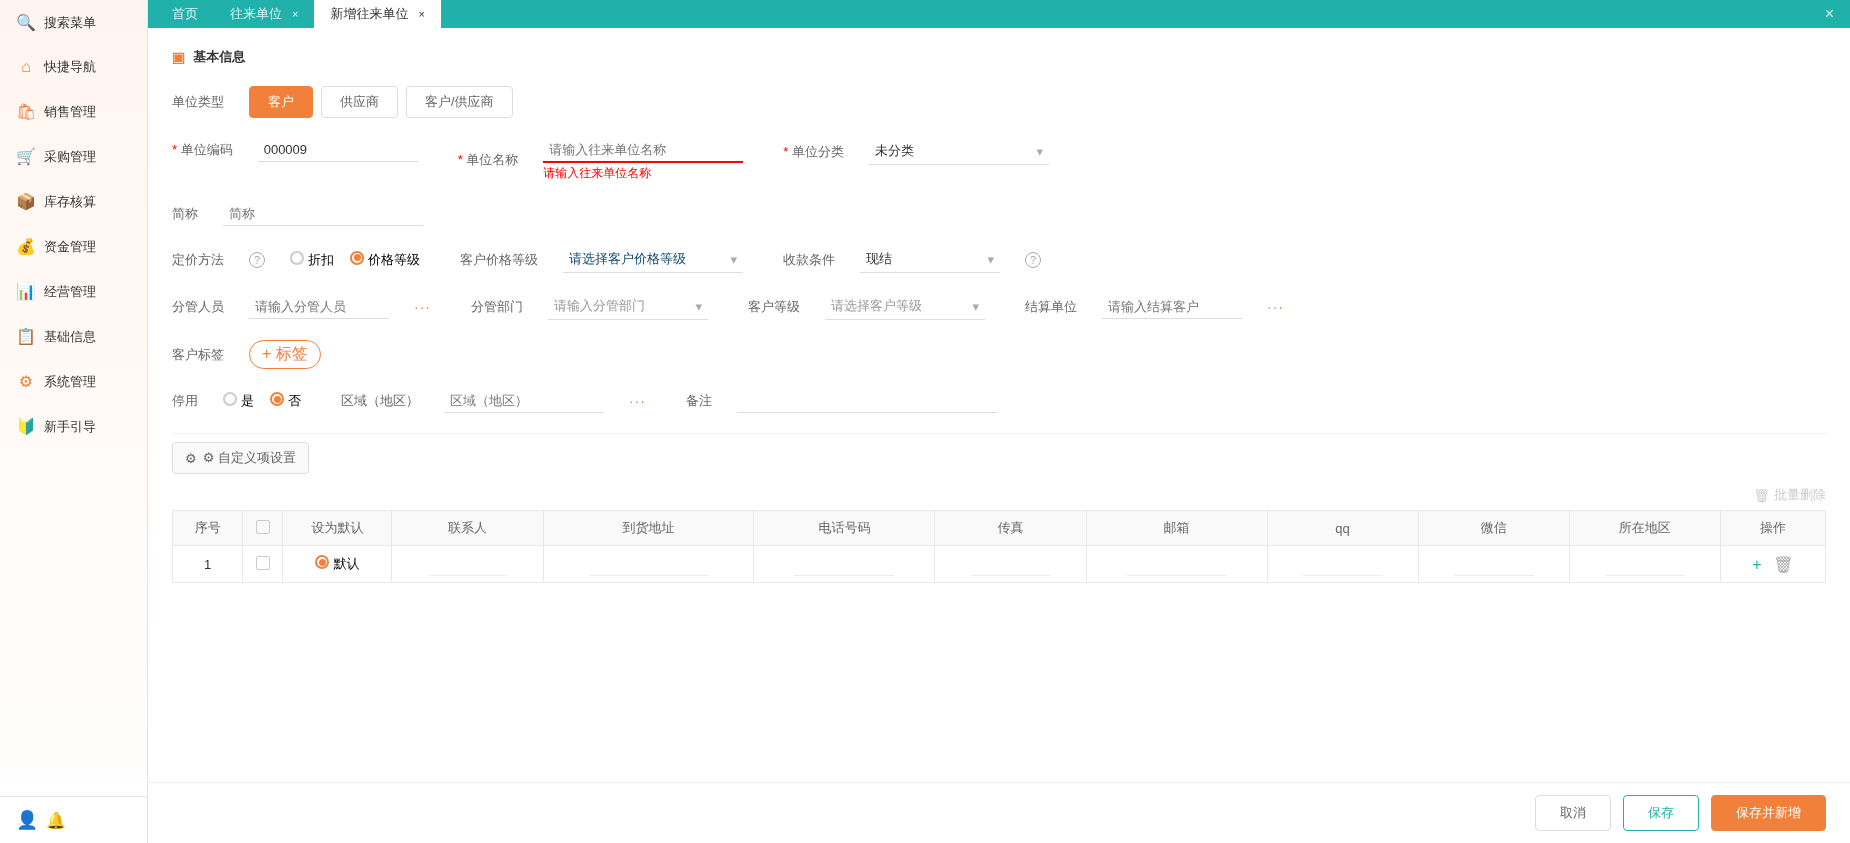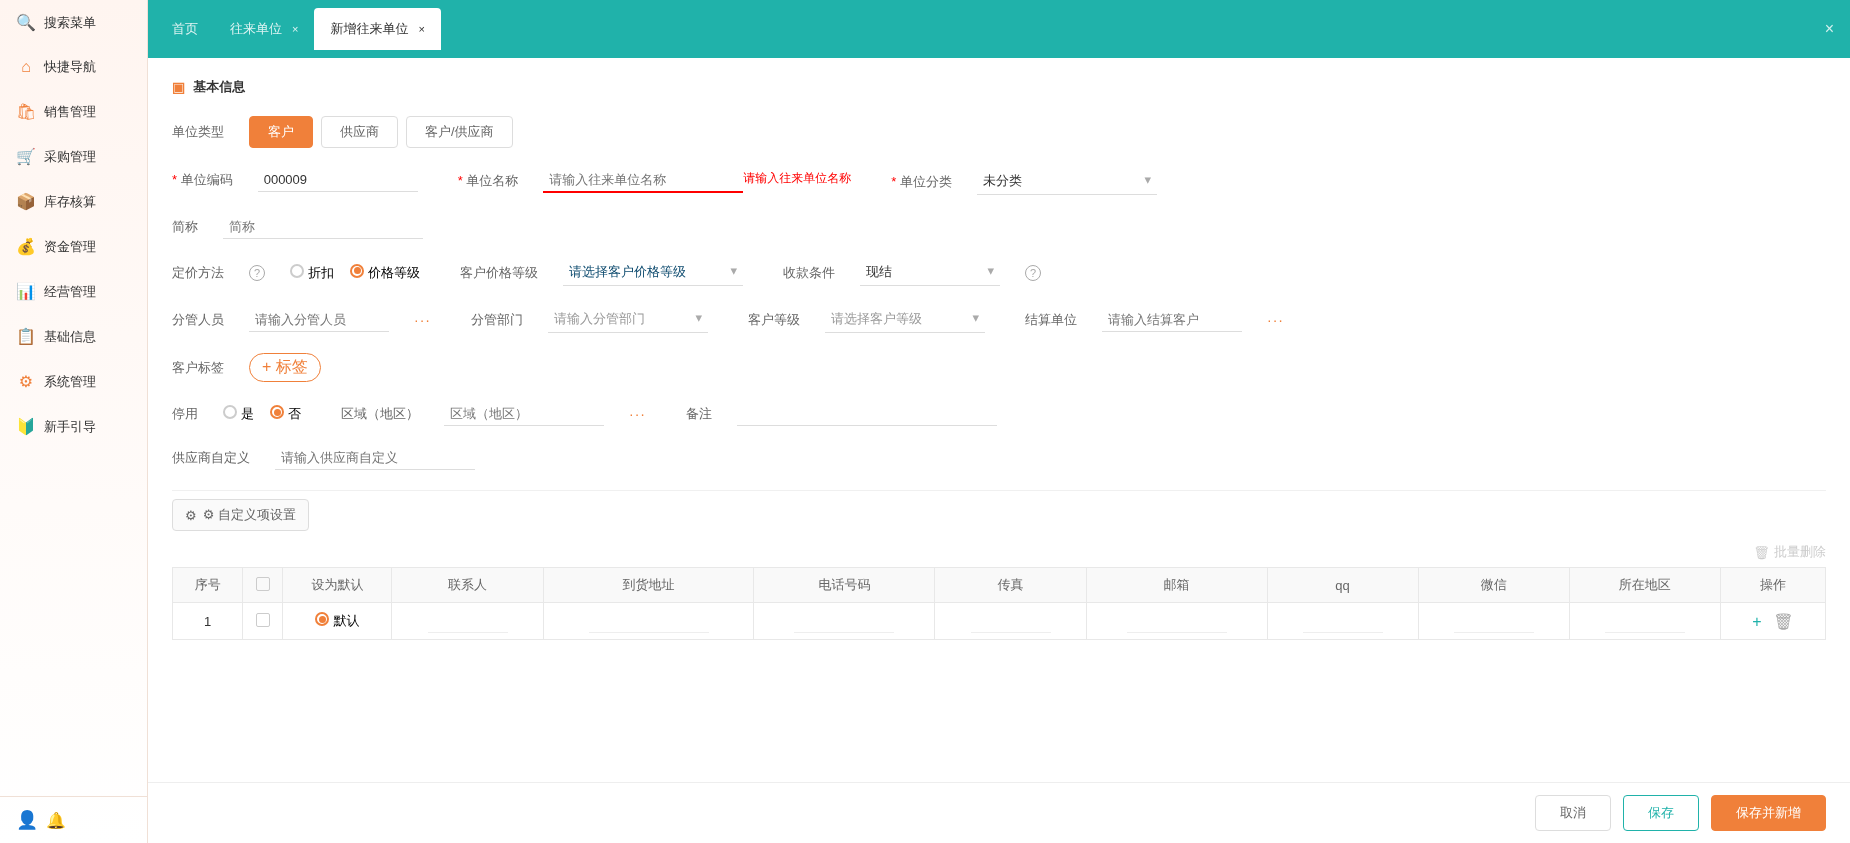--- a/index.html
+++ b/index.html
@@ -34,21 +34,21 @@
     }
 
     
     .main { flex: 1; display: flex; flex-direction: column; overflow: hidden; }
 
     
     .tabbar {
       background: #20b2aa;
       display: flex;
       align-items: center;
-      height: 58px;
+      height: 28px;
       padding: 0 8px;
       flex-shrink: 0;
     }
     .tab {
       display: flex;
       align-items: center;
       gap: 6px;
       padding: 0 16px;
       height: 42px;
       color: rgba(255,255,255,0.85);
@@ -122,26 +122,26 @@
       padding: 4px 6px;
       font-size: 13px;
       color: #333;
       background: transparent;
       width: 160px;
     }
     .form-input.error { border-bottom: 2px solid #f00; }
     .error-msg { color: #f00; font-size: 12px; margin-top: 2px; display: block; }
     .form-input-group {
       display: flex;
-      flex-direction: row;
+      flex-direction: column;
       justify-content: center;
     }
     .form-select {
       display: flex;
-      align-items: flex-start;
+      align-items: center;
       gap: 4px;
       border-bottom: 1px solid #ddd;
       padding: 4px 6px;
       cursor: pointer;
       min-width: 140px;
       color: #999;
     }
     .form-select .chevron { margin-left: auto; color: #aaa; }
     .form-select.has-value { color: #333; }
 
@@ -484,26 +484,20 @@
         <span class="form-label">区域（地区）</span>
         <input class="form-input" type="text" placeholder="区域（地区）" style="width: 160px;">
         <span class="more-btn">···</span>
       </div>
       <div class="form-group">
         <span class="form-label">备注</span>
         <input class="form-input" type="text" style="width: 260px;">
       </div>
     </div>
 
-    <div class="form-row">
-      <div class="form-group">
-        <span class="form-label">供应商自定义</span>
-        <input class="form-input" type="text" placeholder="请输入供应商自定义" style="width: 200px;">
-      </div>
-    </div>
 
     <hr class="divider">
 
     <button class="custom-settings-btn">
       <span>⚙</span>
       <span>⚙ 自定义项设置</span>
     </button>
 
     <div class="batch-delete">
       <span>🗑</span>

